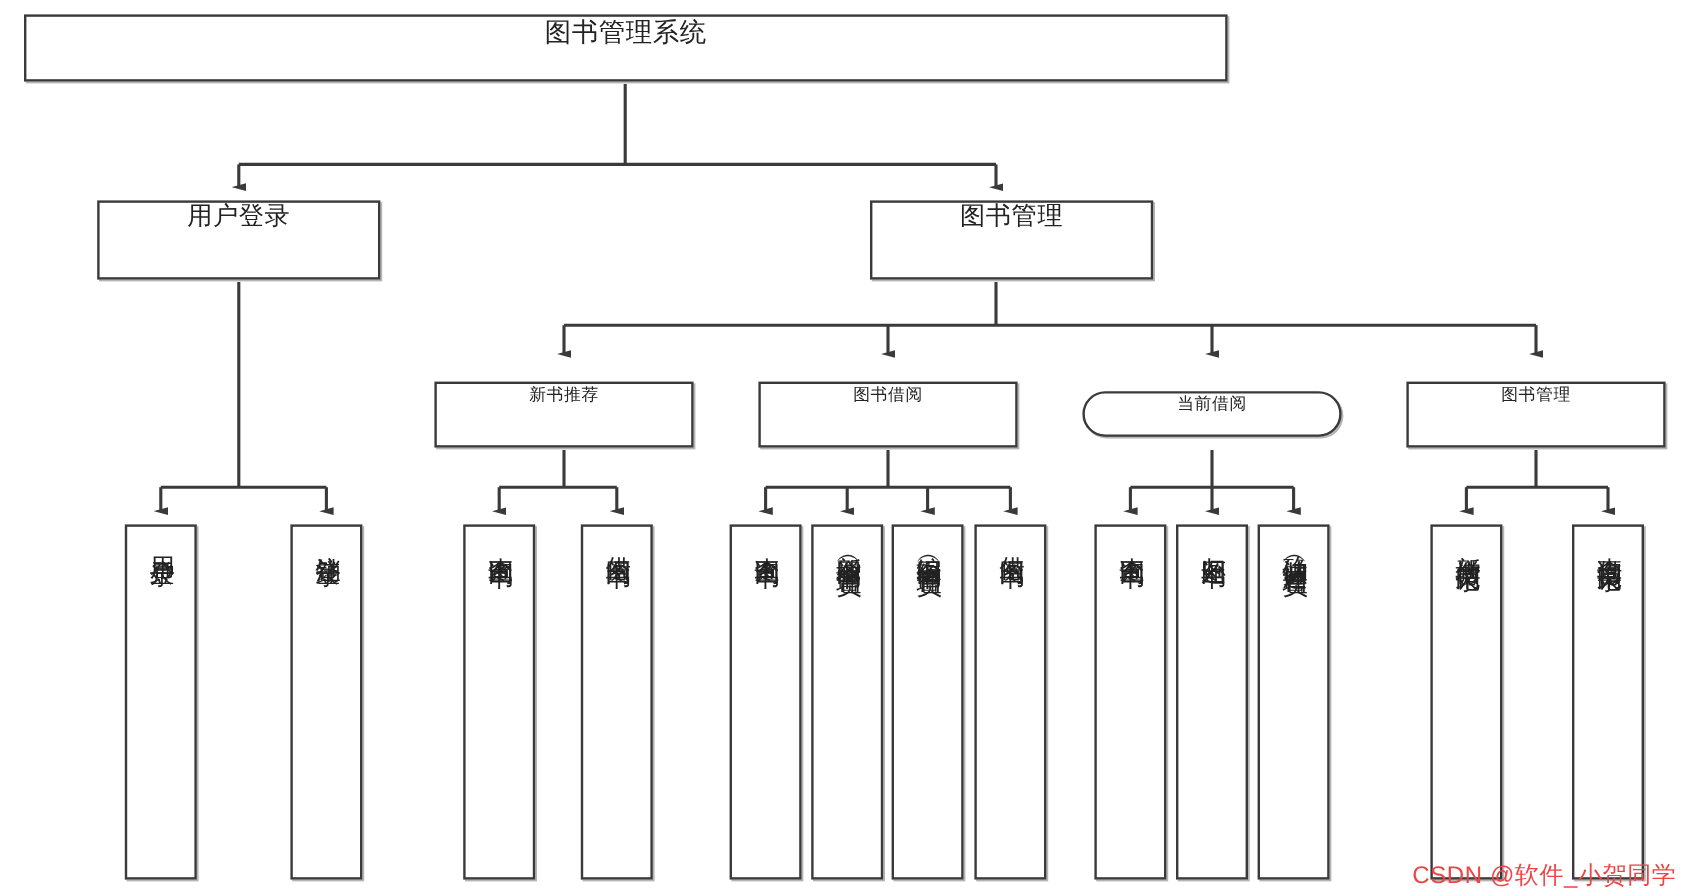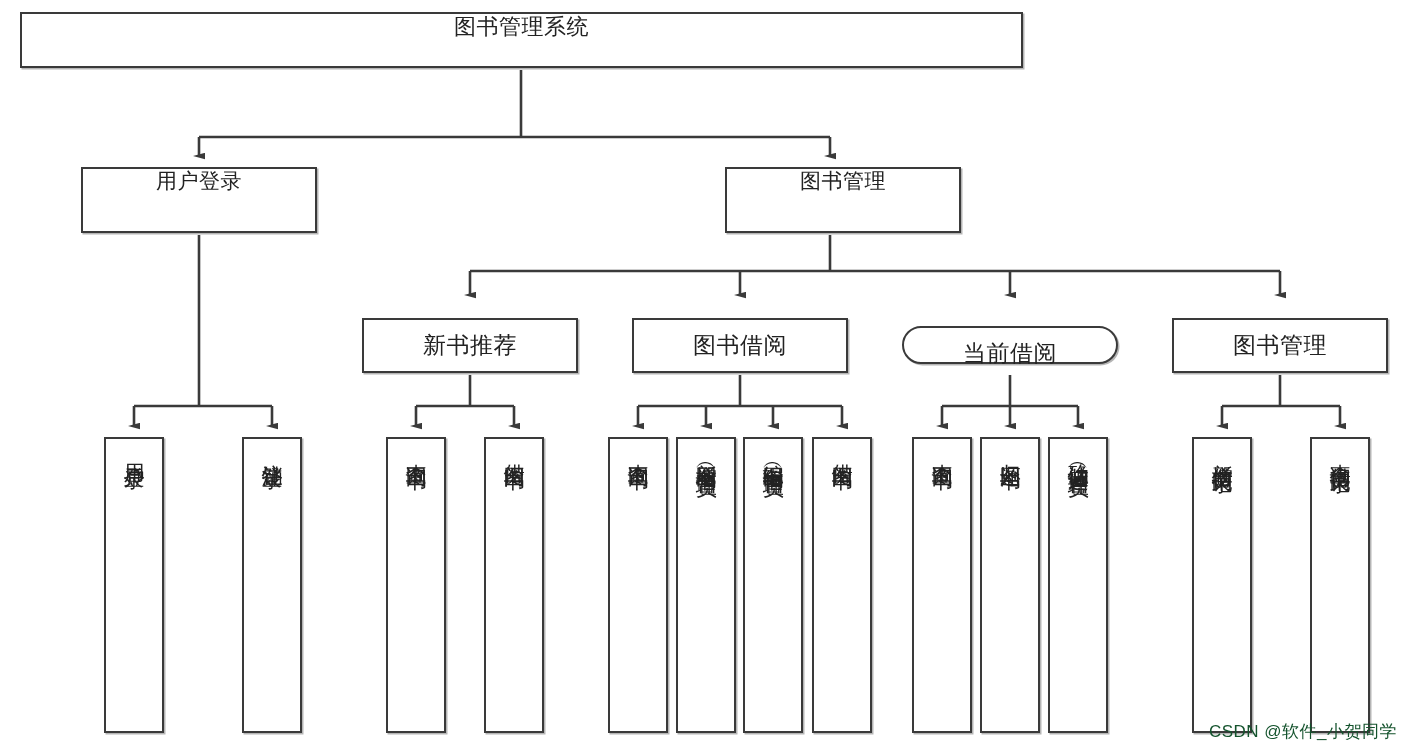--- a/index.html
+++ b/index.html
@@ -42,21 +42,21 @@
   }
   .node .label {
     display: block;
     color: #222222;
     line-height: 1.15;
     letter-spacing: 0.5px;
     white-space: nowrap;
   }
   .node.root .label   { font-size: 22px; }
   .node.branch .label { font-size: 21px; }
-  .node.sub .label    { font-size: 23px; margin-top: 12px; }
+  .node.sub .label    { font-size: 14px; }
 
   
   .node.leaf {
     align-items: flex-start;
     justify-content: center;
     padding-top: 8px;
   }
   .node.leaf .label {
     font-size: 21px;
     line-height: 1.08;
@@ -64,22 +64,22 @@
     text-orientation: upright;
     white-space: pre;
     letter-spacing: 2px;
     text-align: center;
   }
   
   #watermark {
     position: absolute;
     right: 8px;
     bottom: 4px;
-    font-size: 17px;
-    color: #14532d;
+    font-size: 20px;
+    color: #ef4444;
     letter-spacing: 0.5px;
     white-space: nowrap;
     user-select: none;
   }
 </style>
 </head>
 <body>
 
 <div id="canvas">
 

